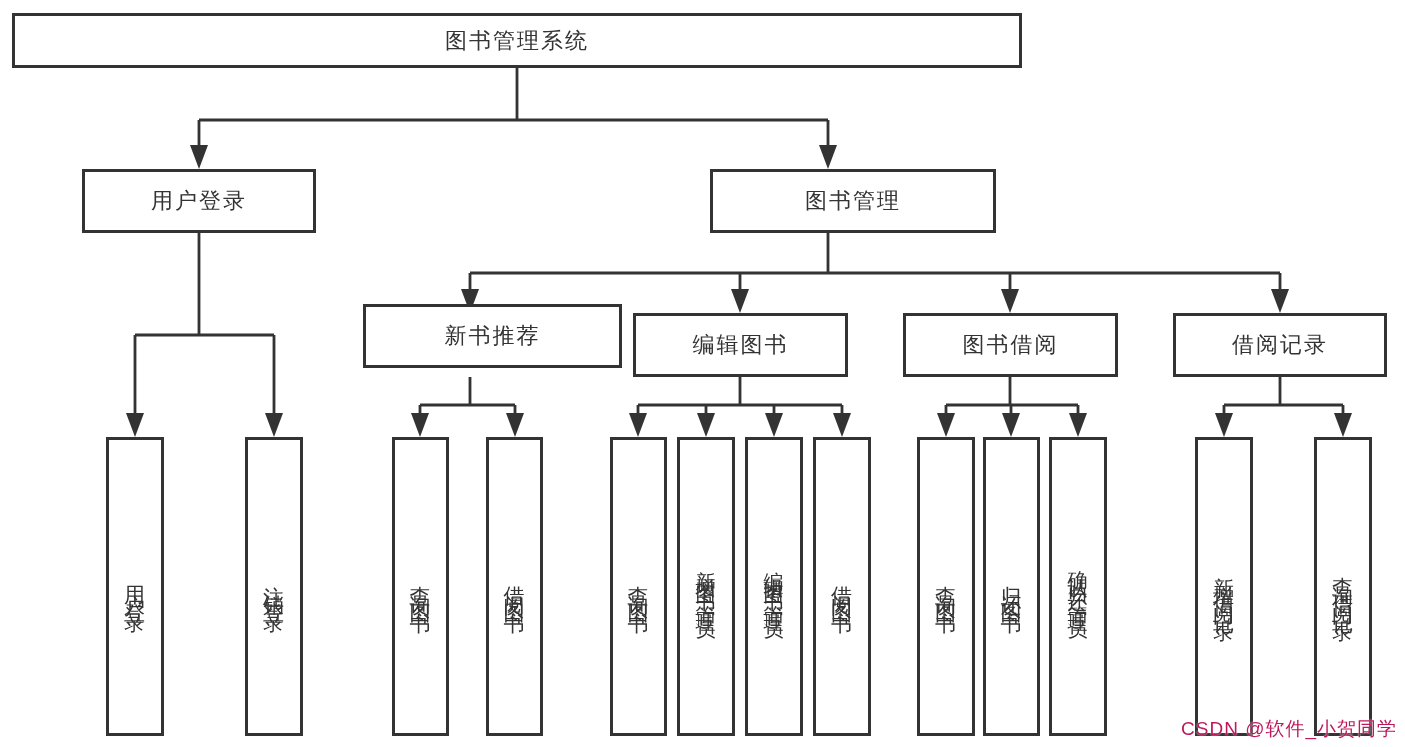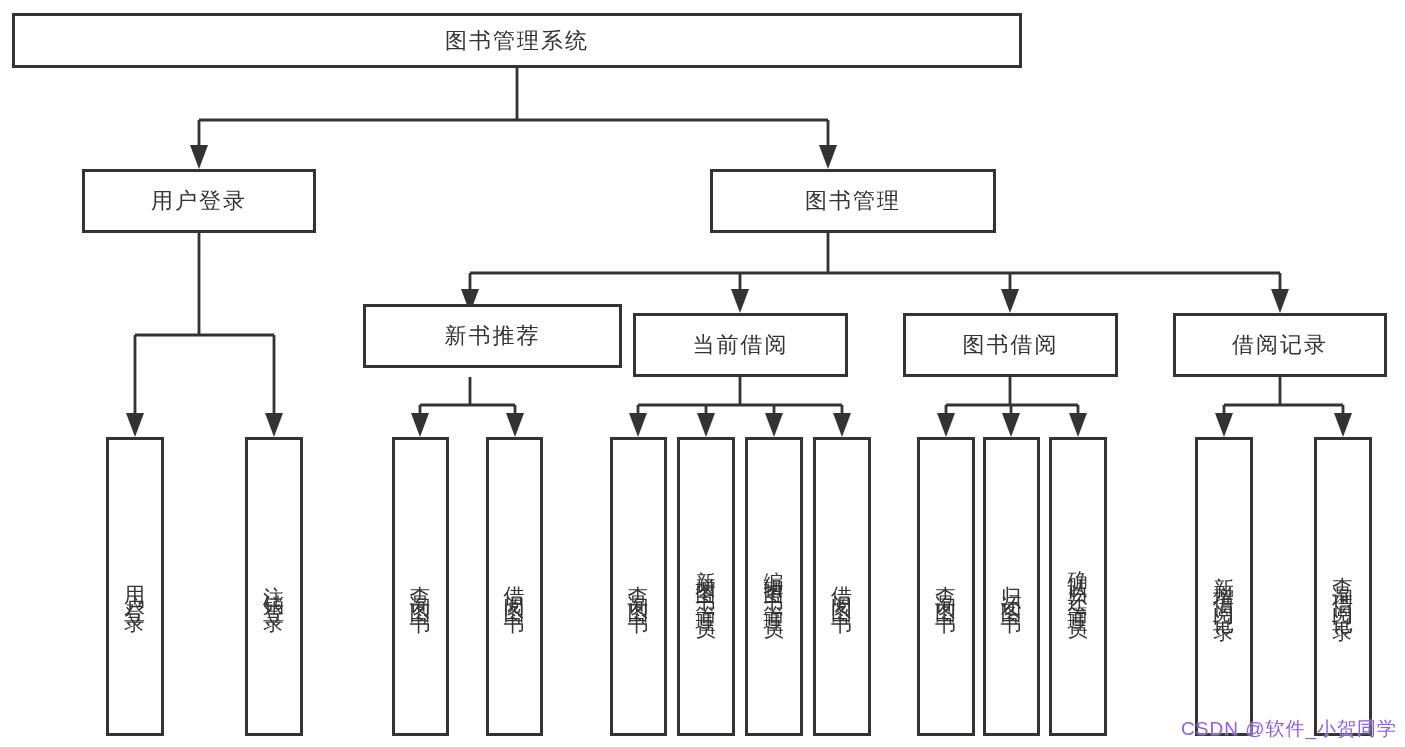--- a/index.html
+++ b/index.html
@@ -44,21 +44,21 @@
     letter-spacing: 9px;
     line-height: 1;
     z-index: 2;
   }
   .vbox.long { letter-spacing: 7px; font-size: 20px; }
   .watermark {
     position: absolute;
     right: 8px;
     bottom: 5px;
     font-size: 19px;
-    color: #8b5cf6;
+    color: #be185d;
     letter-spacing: 1px;
     z-index: 3;
     text-shadow: 0 0 2px #ffffff;
   }
 </style>
 </head>
 <body>
 
 <div class="canvas">
 
@@ -113,21 +113,21 @@
     <span>用户登录</span>
   </div>
   <div class="hbox" style="left:710px; top:169px; width:286px; height:64px;">
     <span>图书管理</span>
   </div>
 
   <div class="hbox" style="left:363px; top:304px; width:259px; height:64px;">
     <span>新书推荐</span>
   </div>
   <div class="hbox" style="left:633px; top:313px; width:215px; height:64px;">
-    <span>当前借阅</span>
+    <span>编辑图书</span>
   </div>
   <div class="hbox" style="left:903px; top:313px; width:215px; height:64px;">
     <span>图书借阅</span>
   </div>
   <div class="hbox" style="left:1173px; top:313px; width:214px; height:64px;">
     <span>借阅记录</span>
   </div>
 
   <div class="vbox" style="left:106px; top:437px; width:58px; height:299px;">
     <span>用户登录</span>

